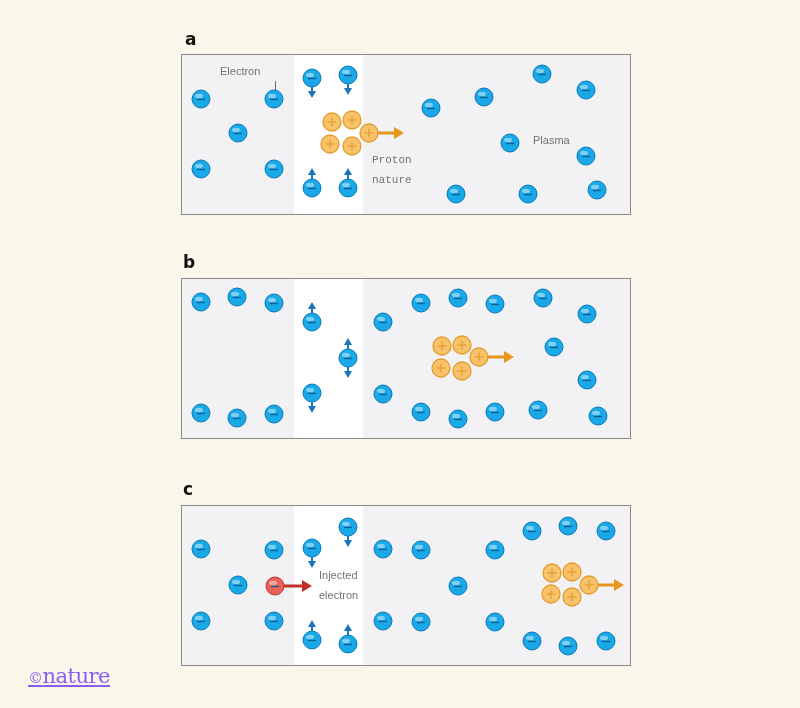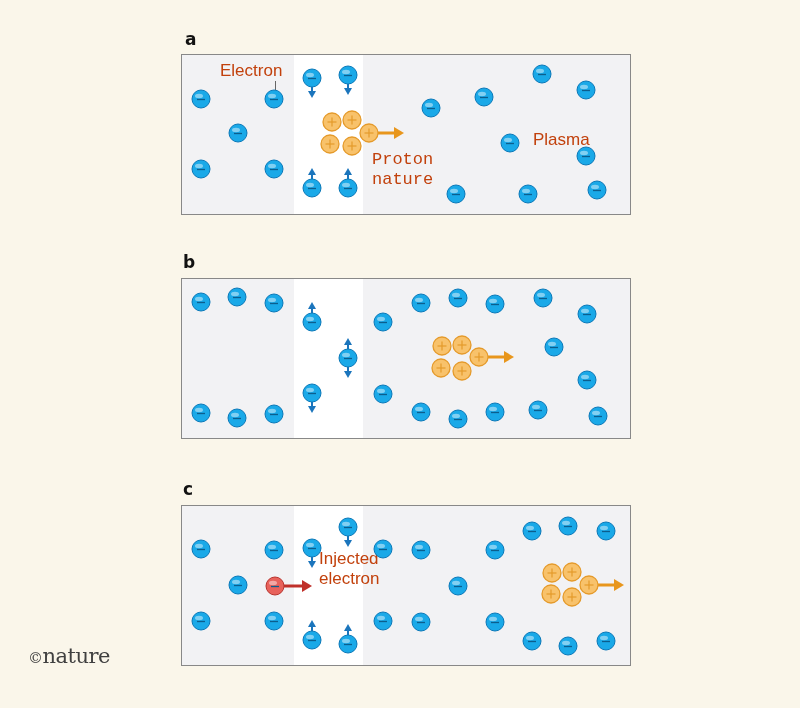--- a/index.html
+++ b/index.html
@@ -1,22 +1,22 @@
 <!DOCTYPE html>
 <html><head>
 <meta charset="utf-8">
 <style>
   html, body { margin: 0; padding: 0; }
   body { width: 800px; height: 708px; background: #faf6ea; position: relative; overflow: hidden; font-family: "Liberation Sans", sans-serif; }
   .panel-label { position: absolute; font-family: "DejaVu Sans", sans-serif; font-weight: bold; font-size: 17px; color: #111; }
   .panel { position: absolute; left: 181px; width: 450px; height: 161px; background: #f2f2f4; border: 1.5px solid #888; box-sizing: border-box; }
   .band { position: absolute; top: 0; bottom: 0; left: 112px; width: 69px; background: #ffffff; }
   svg.layer { position: absolute; left: 0; top: 0; }
-  .txt { position: absolute; font-size: 17px; color: #c2410c; line-height: 20px; }
-  .credit { position: absolute; left: 28px; top: 644px; font-family: "DejaVu Serif", serif; color: #404040; font-size: 21px; letter-spacing: -0.5px; }
+  .txt { position: absolute; font-size: 11px; color: #737373; line-height: 20px; }
+  .credit { position: absolute; left: 28px; top: 664px; font-family: "DejaVu Serif", serif; color: #8b5cf6; font-size: 21px; letter-spacing: -0.5px; text-decoration: underline; }
   .credit .c { font-size: 15px; }
 </style>
 </head>
 <body>
 
 <div class="panel-label" style="left:185px; top:29px;">a</div>
 <div class="panel" style="top:54px;">
     <div class="band"></div>
   </div>
 <div class="txt" style="left:220px; top:61px;">Electron</div>
@@ -29,21 +29,21 @@
 
 <div class="panel-label" style="left:183px; top:252px;">b</div>
 <div class="panel" style="top:278px;">
     <div class="band"></div>
   </div>
 
 <div class="panel-label" style="left:183px; top:479px;">c</div>
 <div class="panel" style="top:505px;">
     <div class="band"></div>
   </div>
-<div class="txt" style="left:319px; top:549px;">
+<div class="txt" style="left:319px; top:565px;">
   <div>Injected</div>
   <div>electron</div>
 </div>
 
 <svg class="layer" id="particles" width="800" height="708" xmlns="http://www.w3.org/2000/svg">
     <g>
       <circle cx="201" cy="99" r="9" fill="#1aa9e8" stroke="#0a78b8" stroke-width="1"></circle>
       <ellipse cx="199" cy="96" rx="4" ry="2.2" fill="#ffffff" opacity="0.45"></ellipse>
       <line x1="197" y1="99.5" x2="205" y2="99.5" stroke="#0b5e8e" stroke-width="1.3"></line>
     </g>

